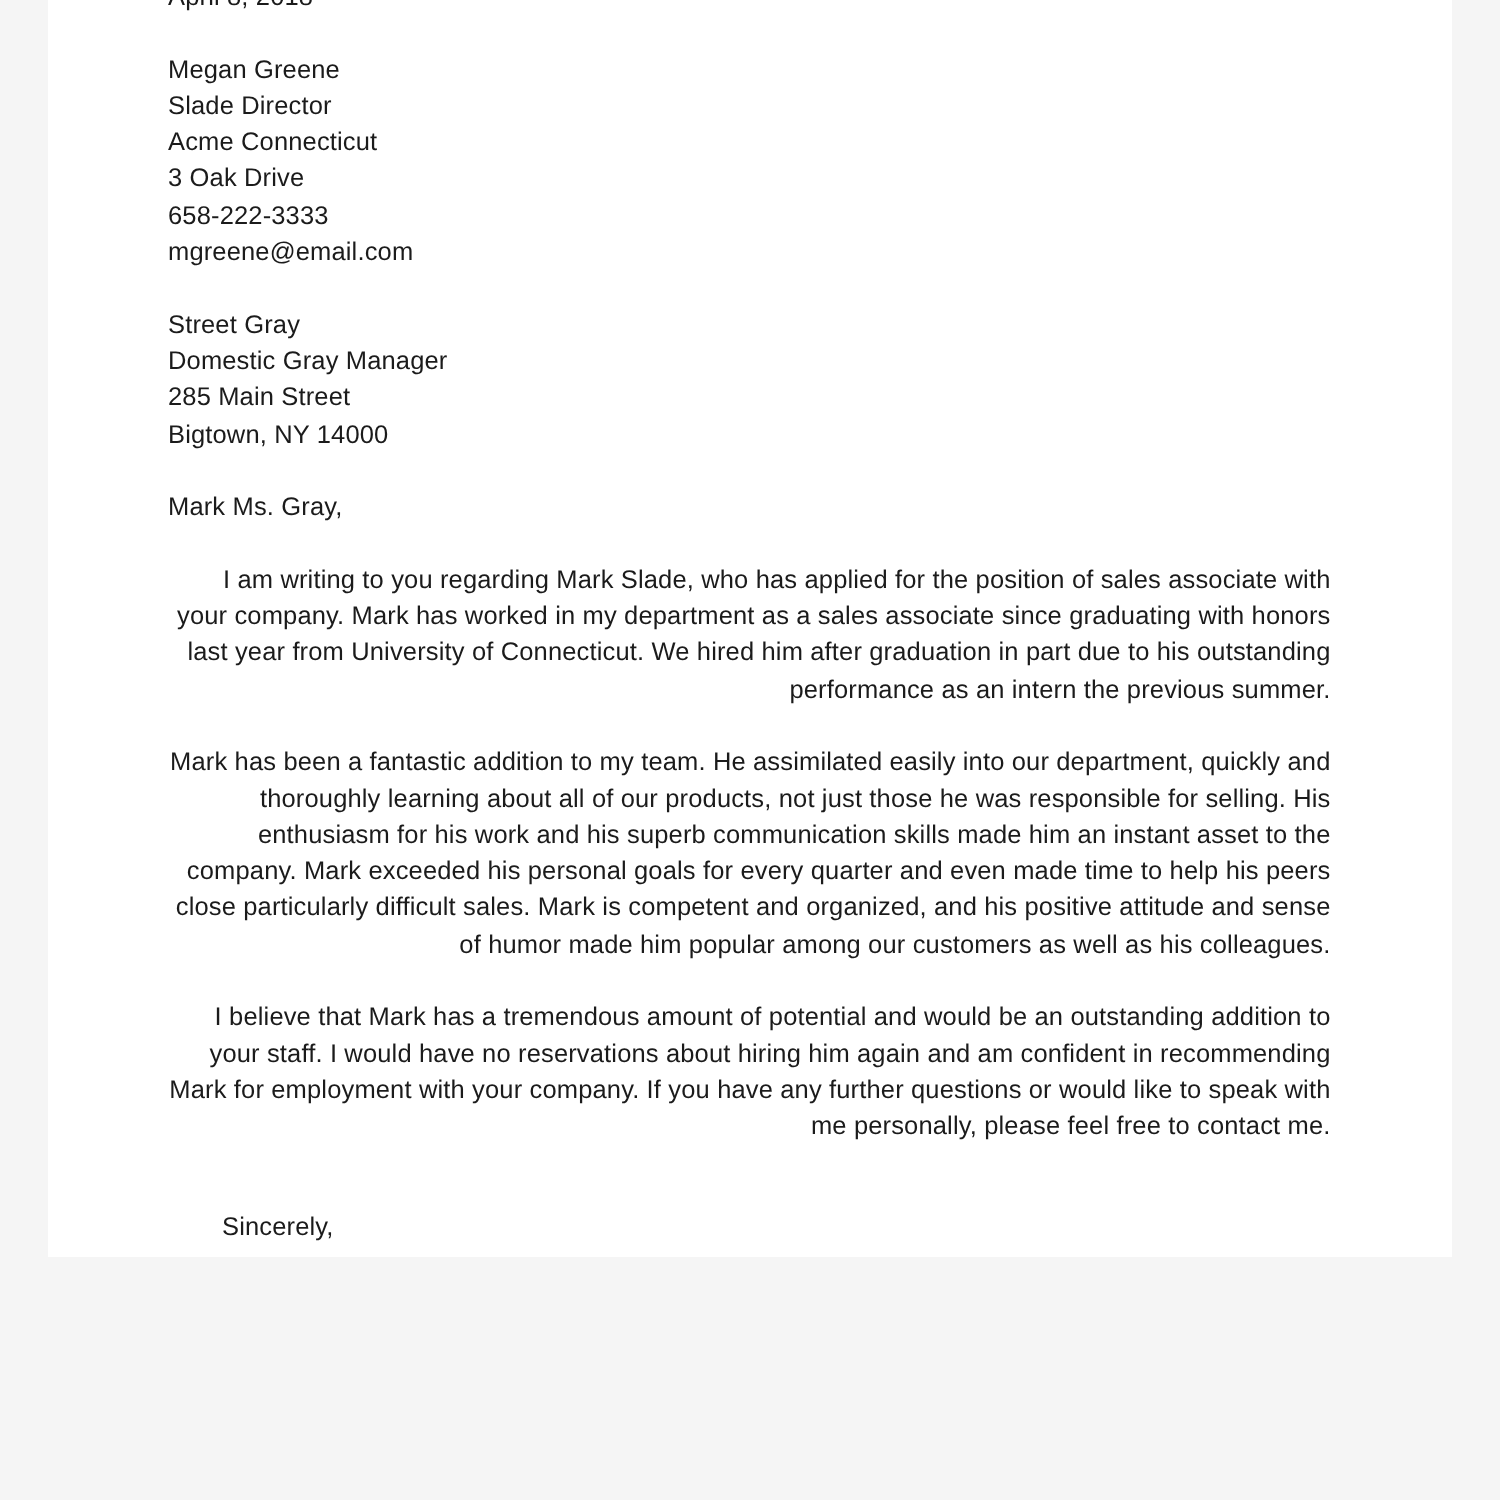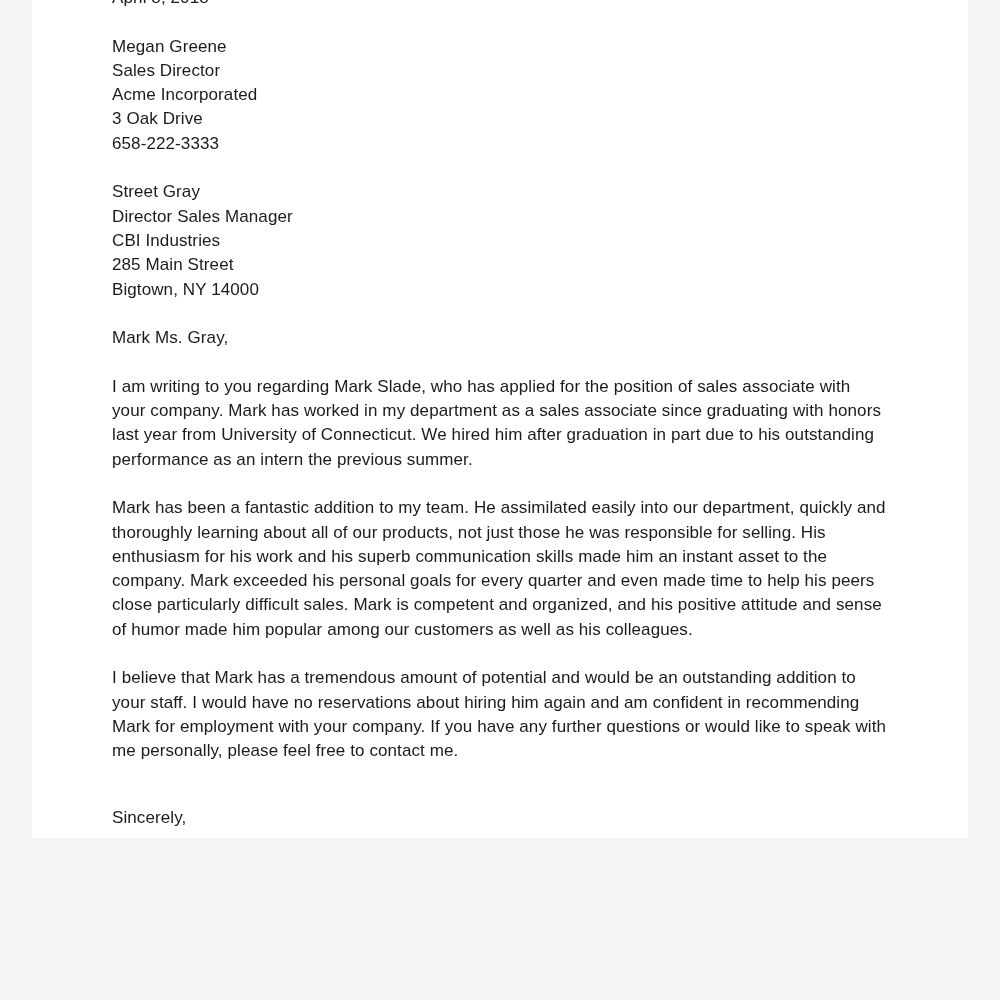--- a/index.html
+++ b/index.html
@@ -29,47 +29,47 @@
   .letter {
     margin-top: -14px;
     width: 775px;
     color: #1b1b1b;
     font-size: 17px;
     line-height: 24.3px;
     letter-spacing: 0.1px;
   }
   .block { margin: 0 0 24.3px 0; }
   .line { white-space: pre; }
-  .para { margin: 0 0 24.3px 0; }
-  .closing { margin-top: 42px; }
+  .para { margin: 0 0 24.3px 0; text-align: right; }
+  .closing { margin-top: 42px; margin-left: 36px; }
   .signature-name { margin-top: 92px; }
 </style>
 </head>
 <body>
 
 <div class="viewport">
   <div class="paper">
     <div class="letter">
 
       <div class="block">
         <div class="line">April 8, 2018</div>
       </div>
 
       <div class="block">
         <div class="line">Megan Greene</div>
-        <div class="line">Sales Director</div>
-        <div class="line">Acme Incorporated</div>
+        <div class="line">Slade Director</div>
+        <div class="line">Acme Connecticut</div>
         <div class="line">3 Oak Drive</div>
         <div class="line">658-222-3333</div>
+        <div class="line">mgreene@email.com</div>
       </div>
 
       <div class="block">
         <div class="line">Street Gray</div>
-        <div class="line">Director Sales Manager</div>
-        <div class="line">CBI Industries</div>
+        <div class="line">Domestic Gray Manager</div>
         <div class="line">285 Main Street</div>
         <div class="line">Bigtown, NY 14000</div>
       </div>
 
       <div class="block">
         <div class="line">Mark Ms. Gray,</div>
       </div>
 
       <div class="para">I am writing to you regarding Mark Slade, who has applied for the position of sales associate with your company. Mark has worked in my department as a sales associate since graduating with honors last year from University of Connecticut. We hired him after graduation in part due to his outstanding performance as an intern the previous summer.</div>
 

